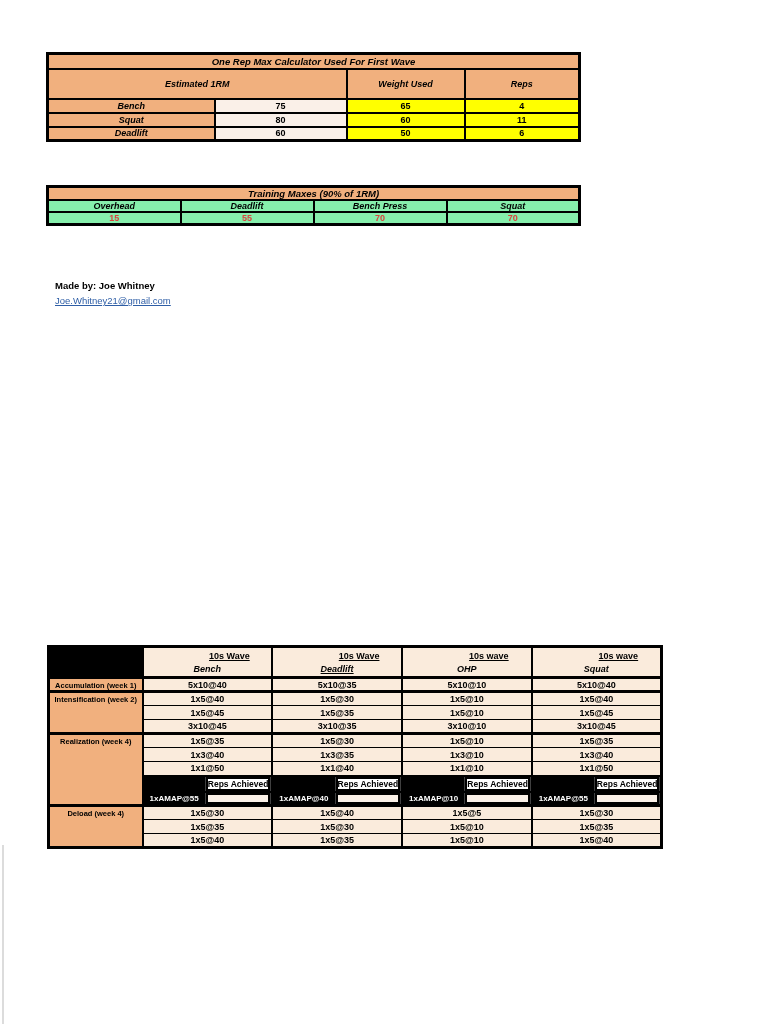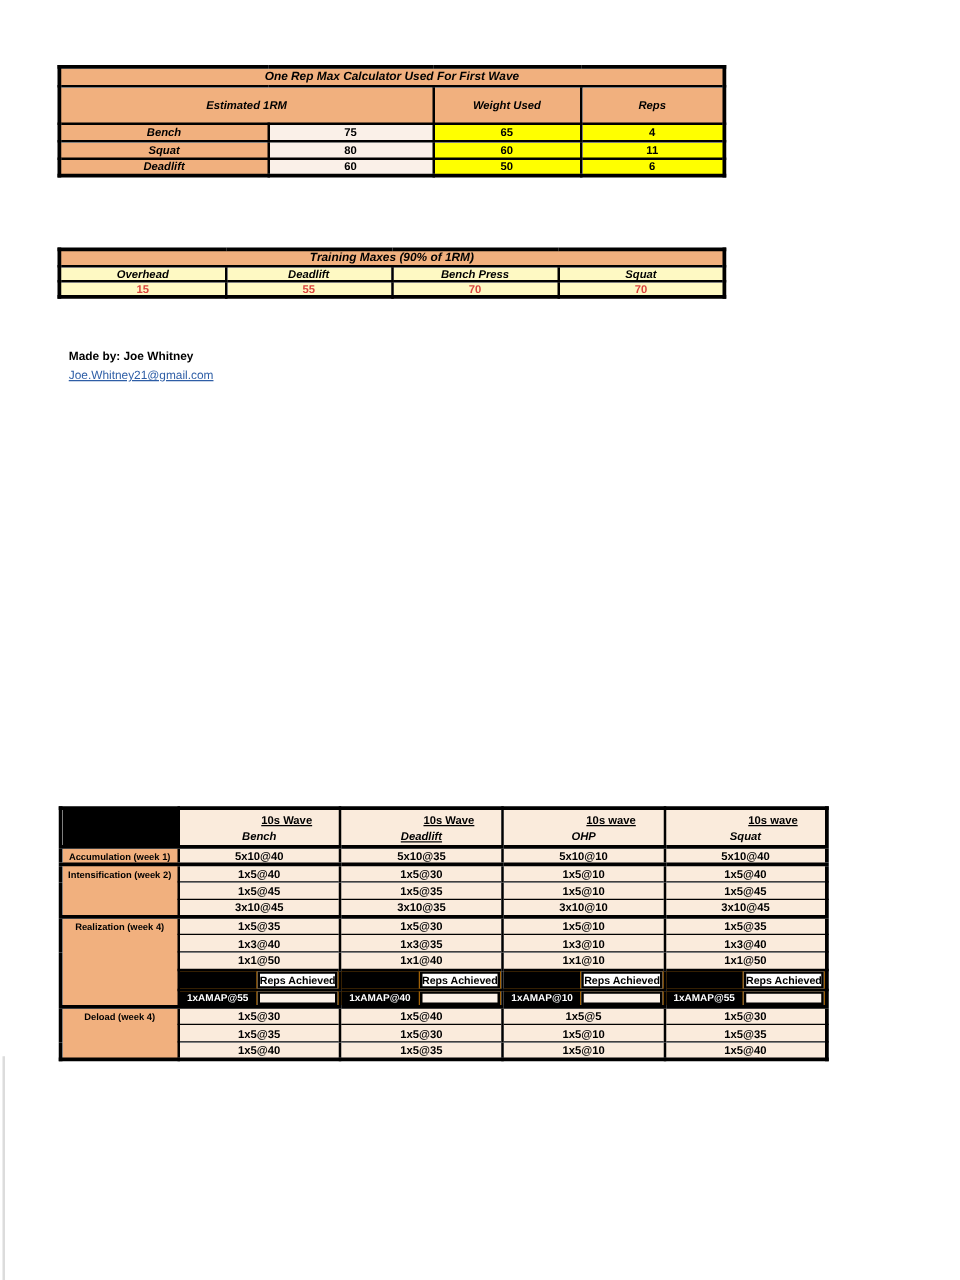--- a/index.html
+++ b/index.html
@@ -16,33 +16,33 @@
   td {
     border:2px solid #000;
     text-align:center;
     vertical-align:middle;
     overflow:hidden;
     white-space:nowrap;
   }
 
   
   .peach  { background:#f1b07e; }
-  .cream  { background:#fef9c3; }
+  .cream  { background:#86efac; }
   .cream2 { background:#faf0e8; }
   .yellow { background:#ffff00; }
 
   
   .t1 { position:absolute; left:46px; top:52px; width:532px; border:3px solid #000; }
   .t1 td { height:14px; font-size:9px; font-weight:bold; }
   .t1 .title-row td { height:15px; font-size:9.5px; font-style:italic; }
   .t1 .hdr td { height:30px; font-style:italic; }
   .t1 .lift-label { font-style:italic; }
 
   
-  .t2 { position:absolute; left:46px; top:185px; width:532px; border:3px solid #000;margin-top:13px; }
+  .t2 { position:absolute; left:46px; top:185px; width:532px; border:3px solid #000; }
   .t2 td { height:12px; font-size:9px; font-weight:bold; }
   .t2 .title-row td { height:13px; font-size:9.5px; font-style:italic; }
   .t2 .hdr td { font-style:italic; }
   .t2 .val { color:#d9453e; }
 
   
   .credits { position:absolute; left:55px; top:278px; font-size:9.5px; line-height:15px; }
   .credits .made-by { font-weight:bold; }
   .credits a { color:#2e5ea6; text-decoration:underline; font-weight:normal; cursor:pointer; }
 
@@ -57,21 +57,21 @@
   .t3 .lift { display:block; font-style:italic; line-height:13px; }
   .t3 .lift.u { text-decoration:underline; }
   .t3 .wk {
     background:#f1b07e; font-size:7.5px; 
     vertical-align:top; padding-top:2px; border:2.5px solid #000;
   }
   .t3 .grp td { border-top:3px solid #000; }
   .t3 td.vline { border-left:2.5px solid #000; border-right:2.5px solid #000; }
 
   
-  .t3 .special td { background:#a16207; padding:0; border-top:2px solid #000; border-bottom:2px solid #000; }
+  .t3 .special td { background:#404040; padding:0; border-top:2px solid #000; border-bottom:2px solid #000; }
   .split { display:flex; width:100%; height:100%; align-items:stretch; }
   .split .blk { flex:0 0 48%; background:#000; color:#fff; font-size:8px; font-weight:bold;
                 display:flex; align-items:center; justify-content:center; }
   .split .box { flex:1 1 auto; margin:0 1px; border:2px solid #000; background:#fff;
                 font-size:8.5px; font-weight:bold; display:flex; align-items:center; justify-content:center; }
   .split .box.empty { background:#fbf1e8; }
 
   
   .edge-line { position:absolute; left:2px; top:845px; width:2px; height:179px; background:#dcdcdc; }
 </style>

